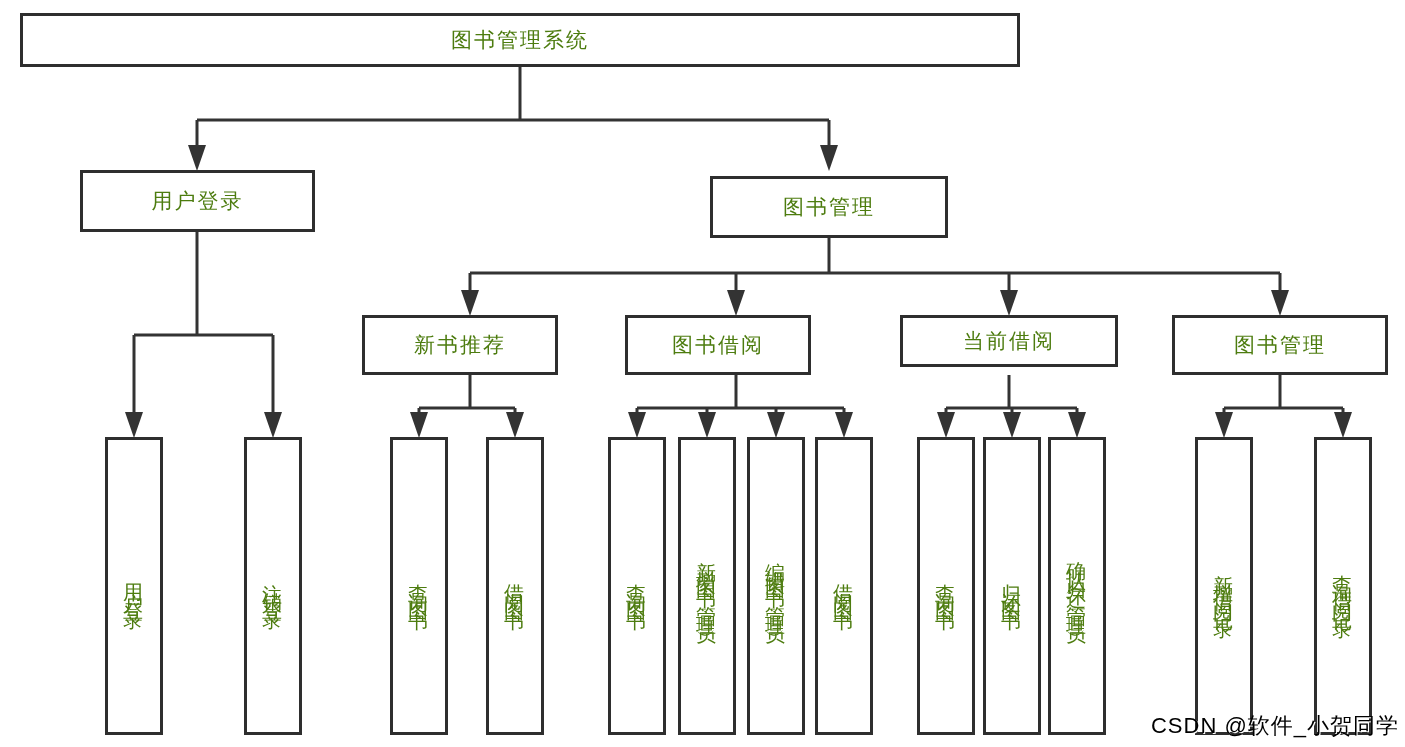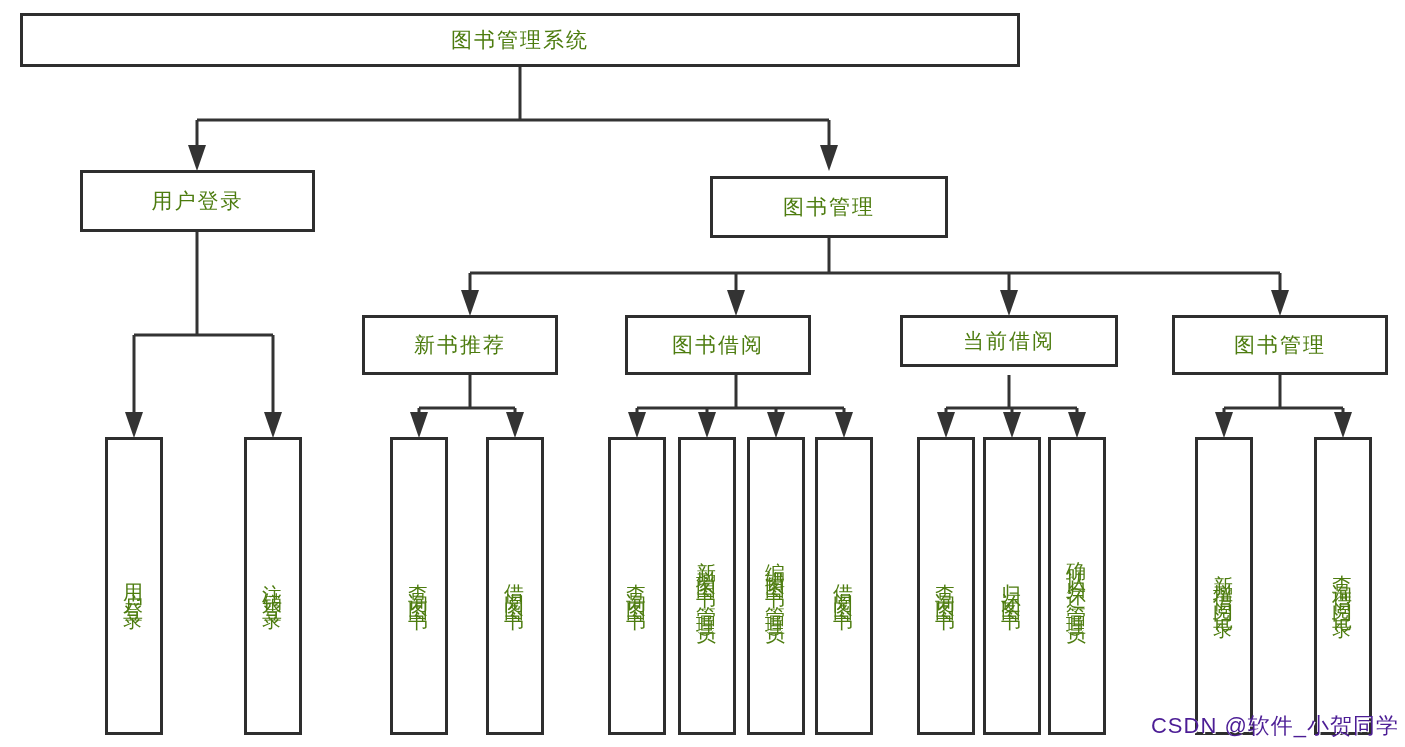--- a/index.html
+++ b/index.html
@@ -43,21 +43,21 @@
     text-orientation: mixed;
     letter-spacing: 9px;
     font-size: 20px;
     white-space: nowrap;
   }
   .watermark {
     position: absolute;
     top: 711px;
     right: 6px;
     z-index: 3;
-    color: #4c1d95;
+    color: #000000;
     font-size: 22px;
     letter-spacing: 1px;
     text-shadow: 1px 1px 0 #ffffff;
   }
 </style>
 </head>
 <body>
 
 <div id="canvas">
 

